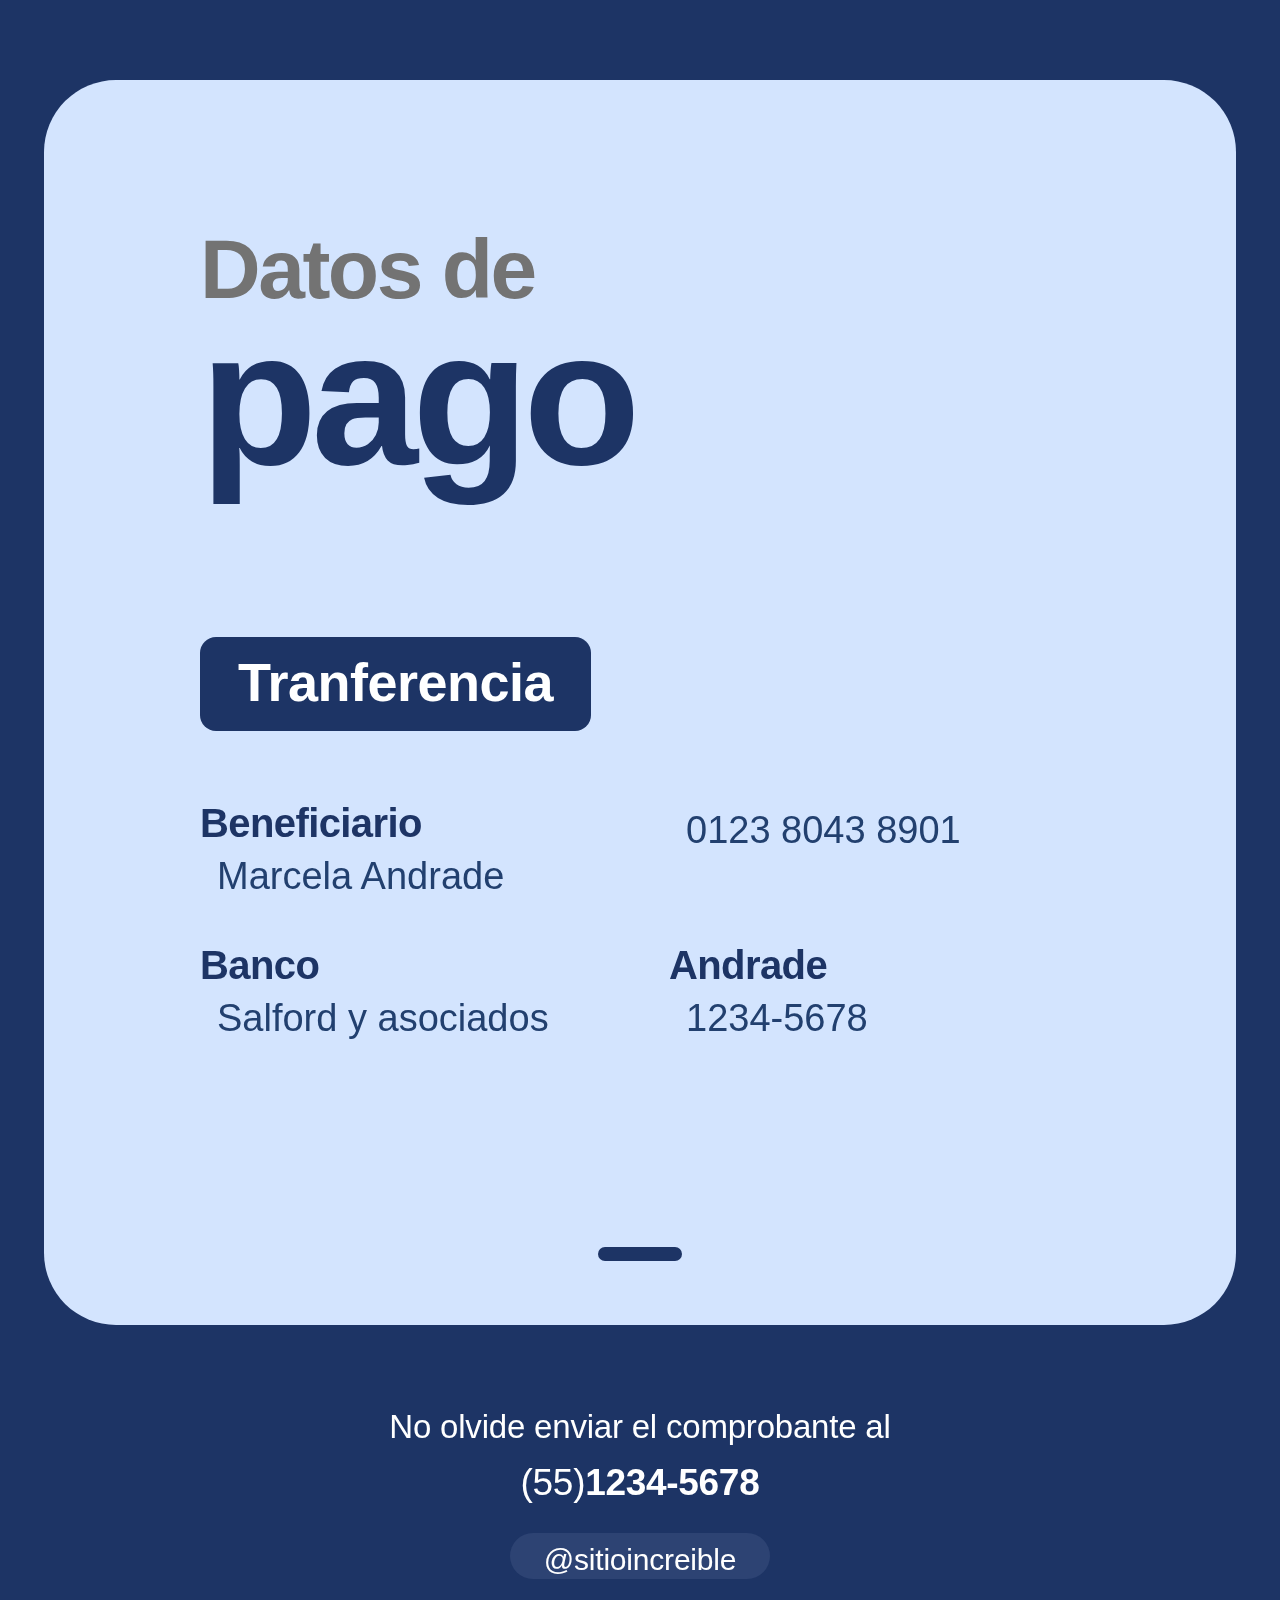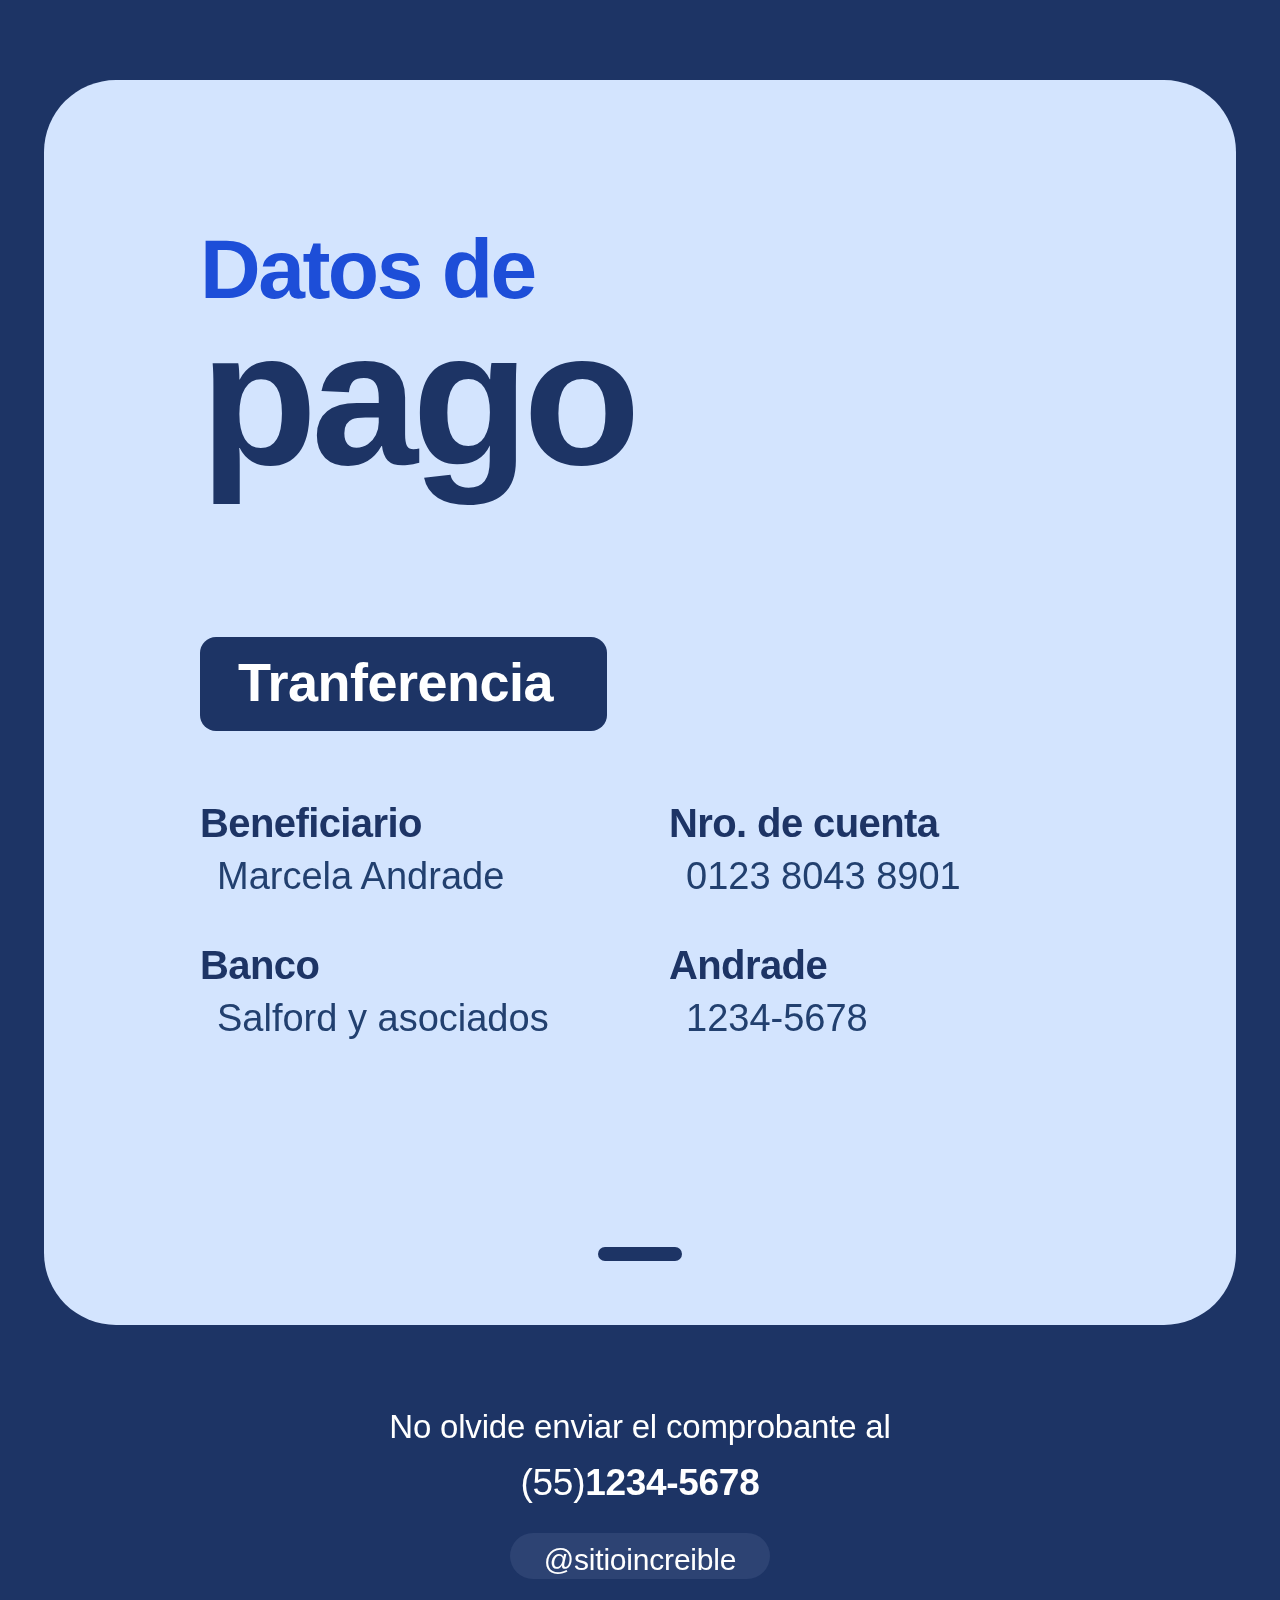--- a/index.html
+++ b/index.html
@@ -49,42 +49,42 @@
     position: absolute;
     left: 0;
     top: 148px;
     color: #1d3465;
   }
   .title-line1 {
     font-size: 84px;
     font-weight: 700;
     line-height: 0.98;
     letter-spacing: -2.5px;
-    color: #1d4ed8;
+    color: #737373;
     margin: 0;
   }
   .title-line2 {
     font-size: 192px;
     font-weight: 700;
     line-height: 0.88;
     letter-spacing: -6px;
     color: #1d3465;
     margin: 0;
     margin-top: 4px;
   }
 
   
   .method-badge {
     position: absolute;
     left: 0;
     top: 557px;
     background: #1d3465;
     color: #ffffff;
     border-radius: 16px;
-    padding: 18px 54px 22px 38px;
+    padding: 18px 38px 22px 38px;
     font-size: 54px;
     font-weight: 700;
     letter-spacing: -0.5px;
     line-height: 1;
     display: inline-block;
   }
 
   
   .details {
     position: absolute;
@@ -185,21 +185,20 @@
       <div class="method-badge">Tranferencia</div>
 
       <div class="details">
 
         <div class="detail-field">
           <div class="detail-label">Beneficiario</div>
           <div class="detail-value">Marcela Andrade</div>
         </div>
 
         <div class="detail-field">
-          <div class="detail-label">Nro. de cuenta</div>
           <div class="detail-value">0123 8043 8901</div>
         </div>
 
         <div class="detail-field">
           <div class="detail-label">Banco</div>
           <div class="detail-value">Salford y asociados</div>
         </div>
 
         <div class="detail-field">
           <div class="detail-label">Andrade</div>

